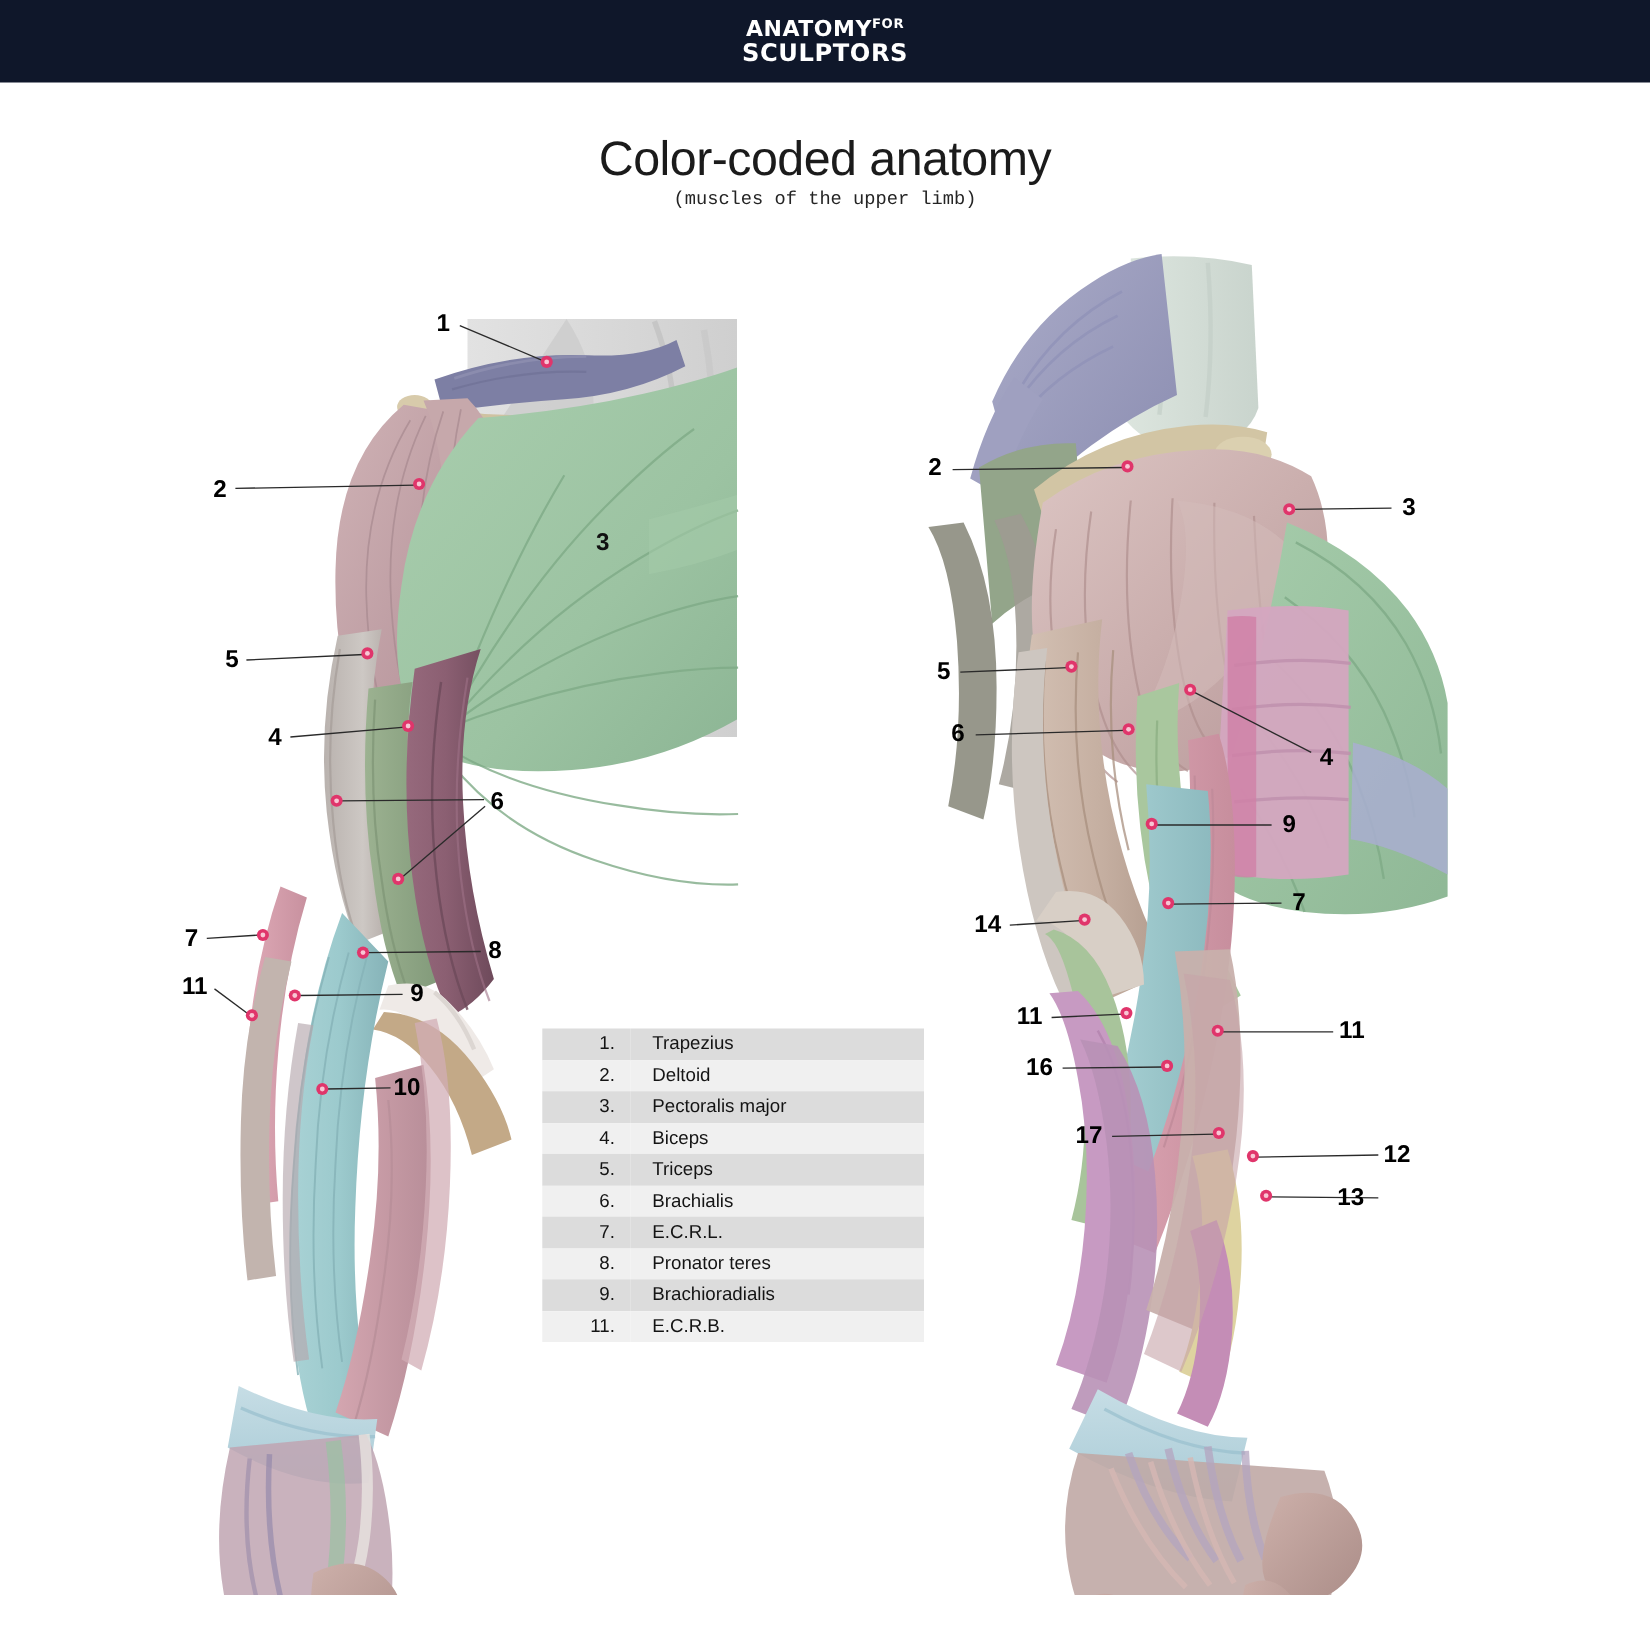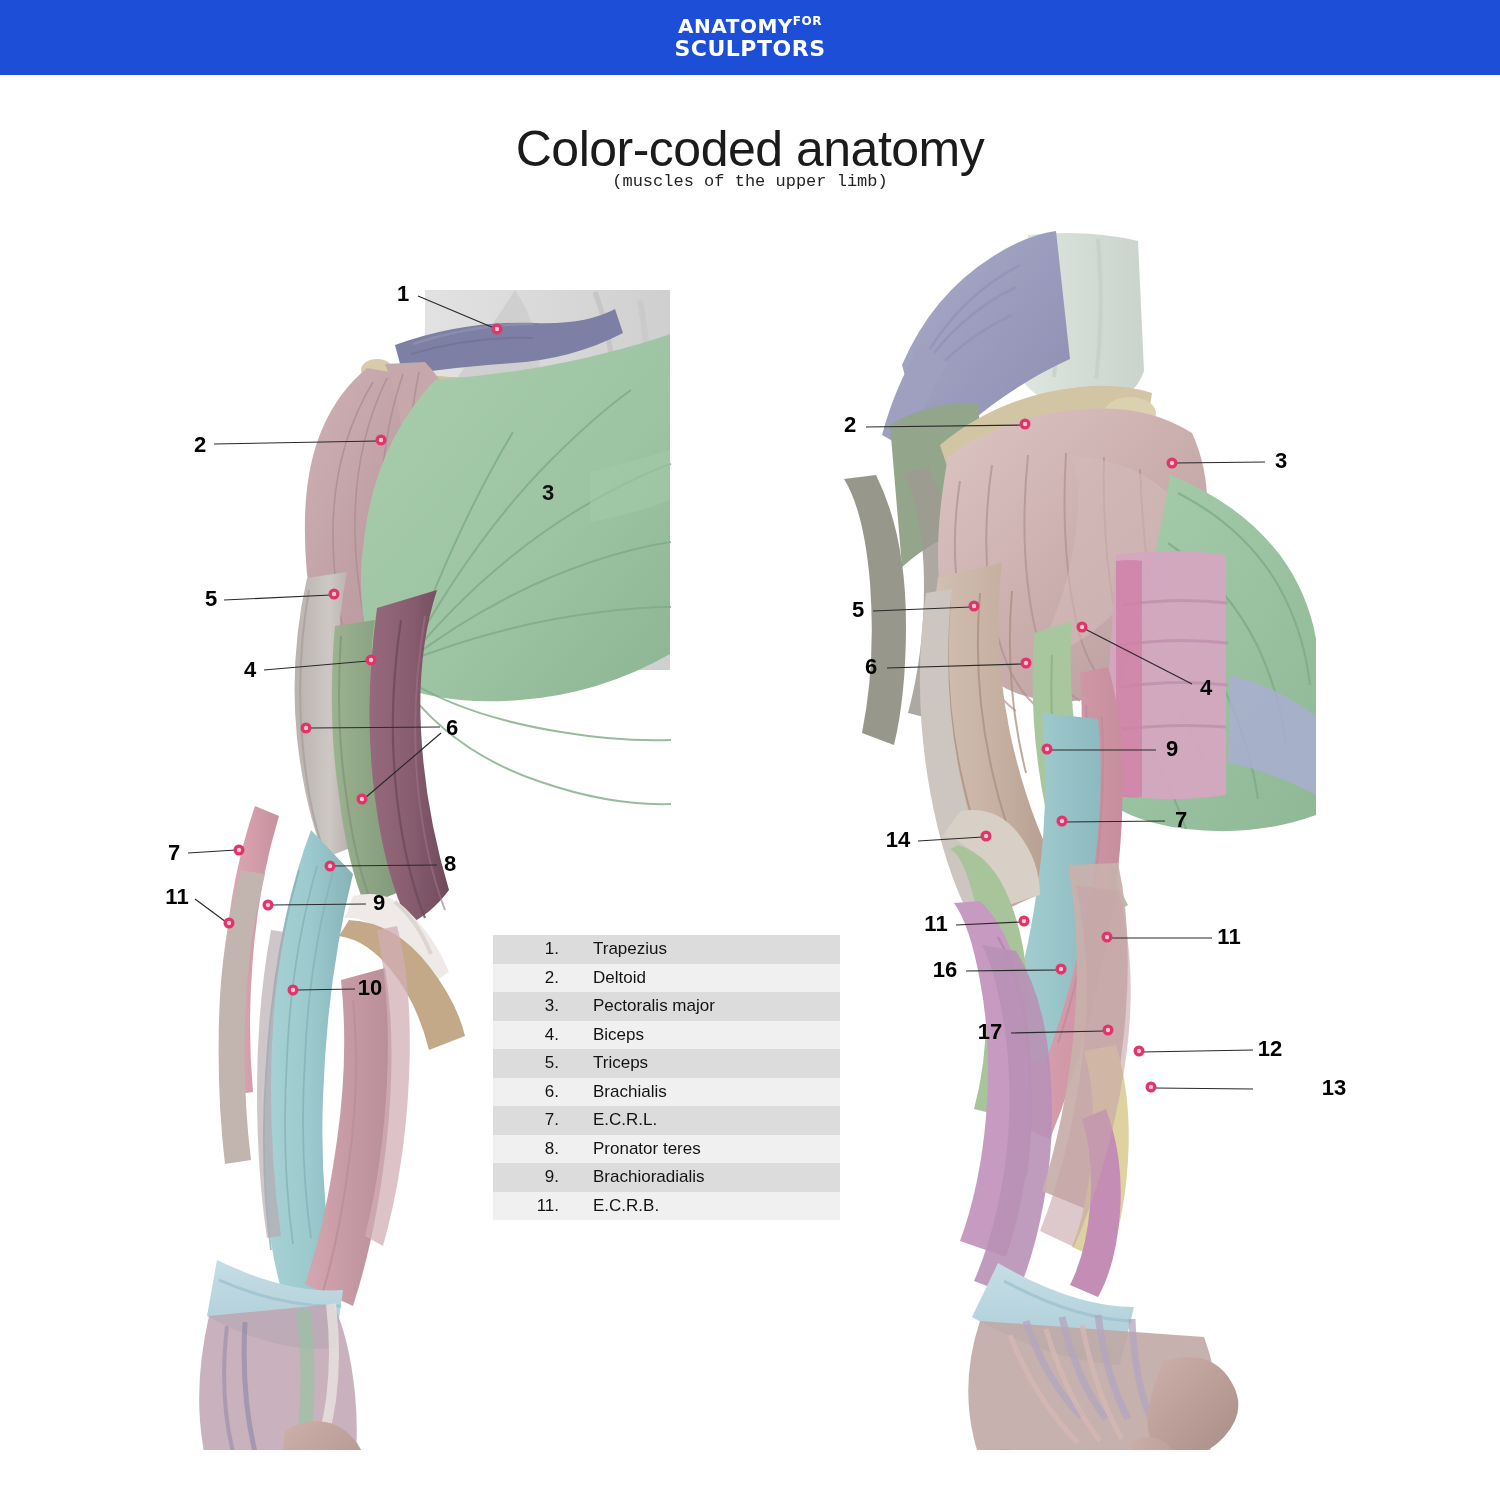--- a/index.html
+++ b/index.html
@@ -6,40 +6,40 @@
   body{
     width:1500px;height:1500px;
     background:#ffffff;
     font-family:"Liberation Sans","DejaVu Sans",sans-serif;
     overflow:hidden;
     position:relative;
   }
   
   #brand-bar{
     position:absolute;left:0;top:0;width:1500px;height:75px;
-    background:#1d4ed8;
+    background:#0f172a;
   }
   #brand-logo{
     position:absolute;left:0;top:0;width:1500px;height:75px;
     display:flex;align-items:center;justify-content:center;
     flex-direction:column;line-height:1;
   }
   #brand-logo .l1{
     font-size:20px;font-weight:bold;color:#fff;letter-spacing:.5px;
     font-family:"DejaVu Sans",sans-serif;
   }
   #brand-logo .l1 .sm{font-size:12px;vertical-align:super;}
   #brand-logo .l2{
     font-size:22px;font-weight:bold;color:#fff;letter-spacing:.5px;margin-top:2px;
     font-family:"DejaVu Sans",sans-serif;
   }
   
   #page-title{
     position:absolute;left:0;top:120px;width:1500px;text-align:center;
-    font-size:50px;color:#1b1b1b;font-weight:400;letter-spacing:-0.5px;
+    font-size:44px;color:#1b1b1b;font-weight:400;letter-spacing:-0.5px;
   }
   #page-subtitle{
     position:absolute;left:0;top:172px;width:1500px;text-align:center;
     font-size:17px;color:#242424;font-weight:400;font-family:Liberation Mono, monospace;
   }
   
   .figure-stage{position:absolute;}
   #figure-anterior{left:95px;top:230px;width:620px;height:1220px;}
   #figure-posterior{left:830px;top:225px;width:560px;height:1225px;}
   .figure-stage svg{display:block;width:100%;height:100%;}
@@ -568,21 +568,21 @@
 <div class="callout-num" style="left:1206px;top:688px">4</div>
 <div class="callout-num" style="left:871px;top:667px">6</div>
 <div class="callout-num" style="left:1172px;top:749px">9</div>
 <div class="callout-num" style="left:1181px;top:820px">7</div>
 <div class="callout-num" style="left:898px;top:840px">14</div>
 <div class="callout-num" style="left:936px;top:924px">11</div>
 <div class="callout-num" style="left:1229px;top:937px">11</div>
 <div class="callout-num" style="left:945px;top:970px">16</div>
 <div class="callout-num" style="left:990px;top:1032px">17</div>
 <div class="callout-num" style="left:1270px;top:1049px">12</div>
-<div class="callout-num" style="left:1334px;top:1088px">13</div>
+<div class="callout-num" style="left:1228px;top:1088px">13</div>
 
 <table id="legend-table">
   <tbody id="legend-body">
       <tr>
         <td class="num">1.</td>
         <td class="name">Trapezius</td>
       </tr>
       <tr>
         <td class="num">2.</td>
         <td class="name">Deltoid</td>

